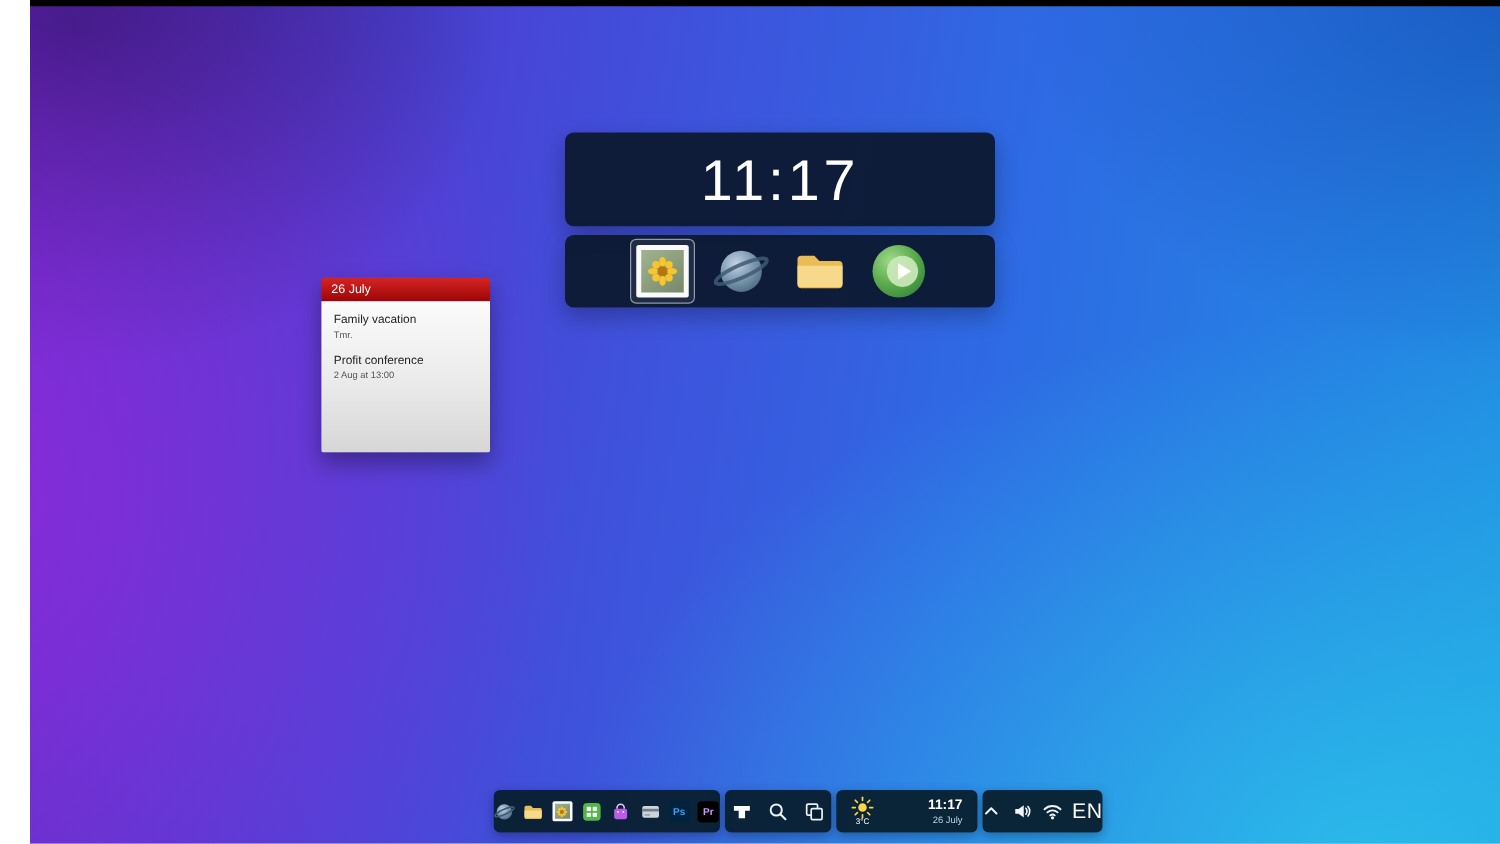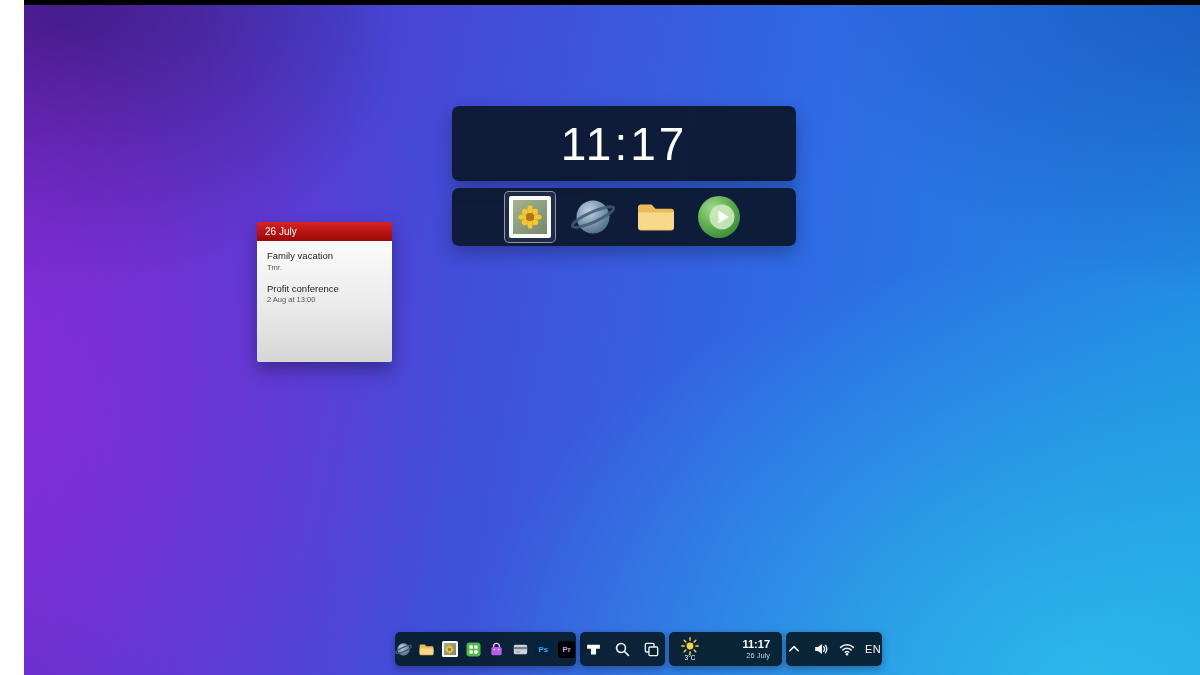--- a/index.html
+++ b/index.html
@@ -126,21 +126,21 @@
     display: flex; flex-direction: column; align-items: center; }
   .tb-temp { font-size: 6.5px; color: #ffffff; margin-top: -1px; }
 
   .tb-clockbox { background: none; border: 0; padding: 0; cursor: pointer;
     display: flex; flex-direction: column; align-items: flex-end; }
   .tb-time { font-size: 11px; font-weight: 600; color: #ffffff; }
   .tb-date { font-size: 7.5px; color: #bcd6e4; margin-top: 1px; }
 
   .tb-lang {
     background: none; border: 0; padding: 0; cursor: pointer;
-    color: #ffffff; font-size: 11px; letter-spacing: 0.4px;
+    color: #ffffff; font-size: 17px; letter-spacing: 0.4px;
     font-family: "Liberation Sans", sans-serif;
   }
 </style>
 </head>
 <body>
 
 <div class="desktop">
   <div class="top-bezel"></div>
 
   <section class="clock-widget">

